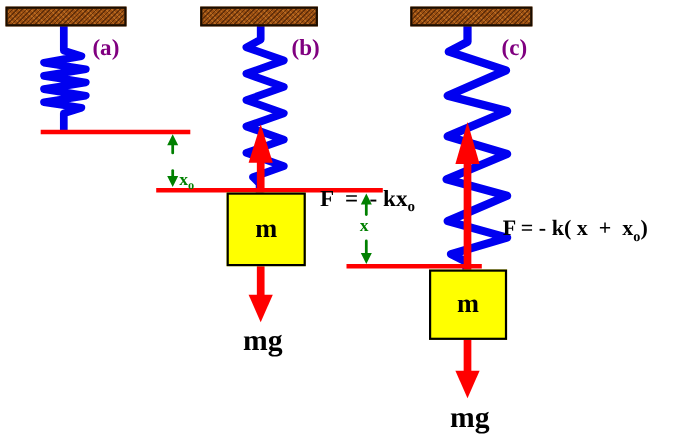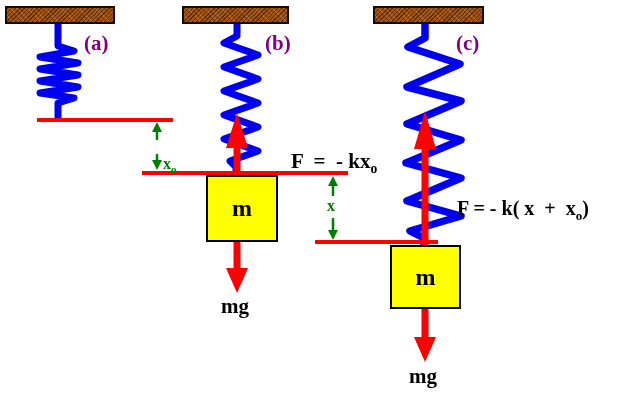--- a/index.html
+++ b/index.html
@@ -18,21 +18,21 @@
     border:2px solid #1a0d00;
   }
   .mass{
     position:absolute;box-sizing:border-box;background:#ffff00;border:2px solid #000;
     display:flex;align-items:center;justify-content:center;
     font-weight:bold;font-size:24px;color:#000;
   }
   .panel-label{color:#800080;font-weight:bold;font-size:21px;}
   .formula{color:#000;font-weight:bold;font-size:21px;white-space:pre;}
   .formula sub{font-size:.65em;font-weight:bold;}
-  .weight-label{color:#000;font-weight:bold;font-size:21px;}
+  .weight-label{color:#000;font-weight:bold;font-size:27px;}
   .measure-label{color:#008000;font-weight:bold;font-size:16px;white-space:pre;}
   .measure-label sub{font-size:.7em;}
 </style>
 </head>
 <body>
 
 <div class="canvas">
 
   <svg width="617" height="402" viewBox="0 0 617 402">
 
@@ -100,21 +100,21 @@
     <span>m</span>
   </div>
   <div class="mass" style="left:390px;top:245px;width:71px;height:64px;">
     <span>m</span>
   </div>
 
   <div class="abs panel-label" style="left:84px;top:31px;">(a)</div>
   <div class="abs panel-label" style="left:265px;top:31px;">(b)</div>
   <div class="abs panel-label" style="left:456px;top:31px;">(c)</div>
 
-  <div class="abs formula" style="left:270px;top:124px;">
+  <div class="abs formula" style="left:270px;top:143px;">
     <span>F  =  - kx</span><sub>o</sub>
   </div>
   <div class="abs formula" style="left:437px;top:174px;font-size:20px;">
     <span>F = - k( x  +  x</span><sub>o</sub><span>)</span>
   </div>
 
   <div class="abs weight-label" style="left:221px;top:294px;">mg</div>
   <div class="abs weight-label" style="left:409px;top:364px;">mg</div>
 
   <div class="abs measure-label" style="left:147px;top:137px;">

